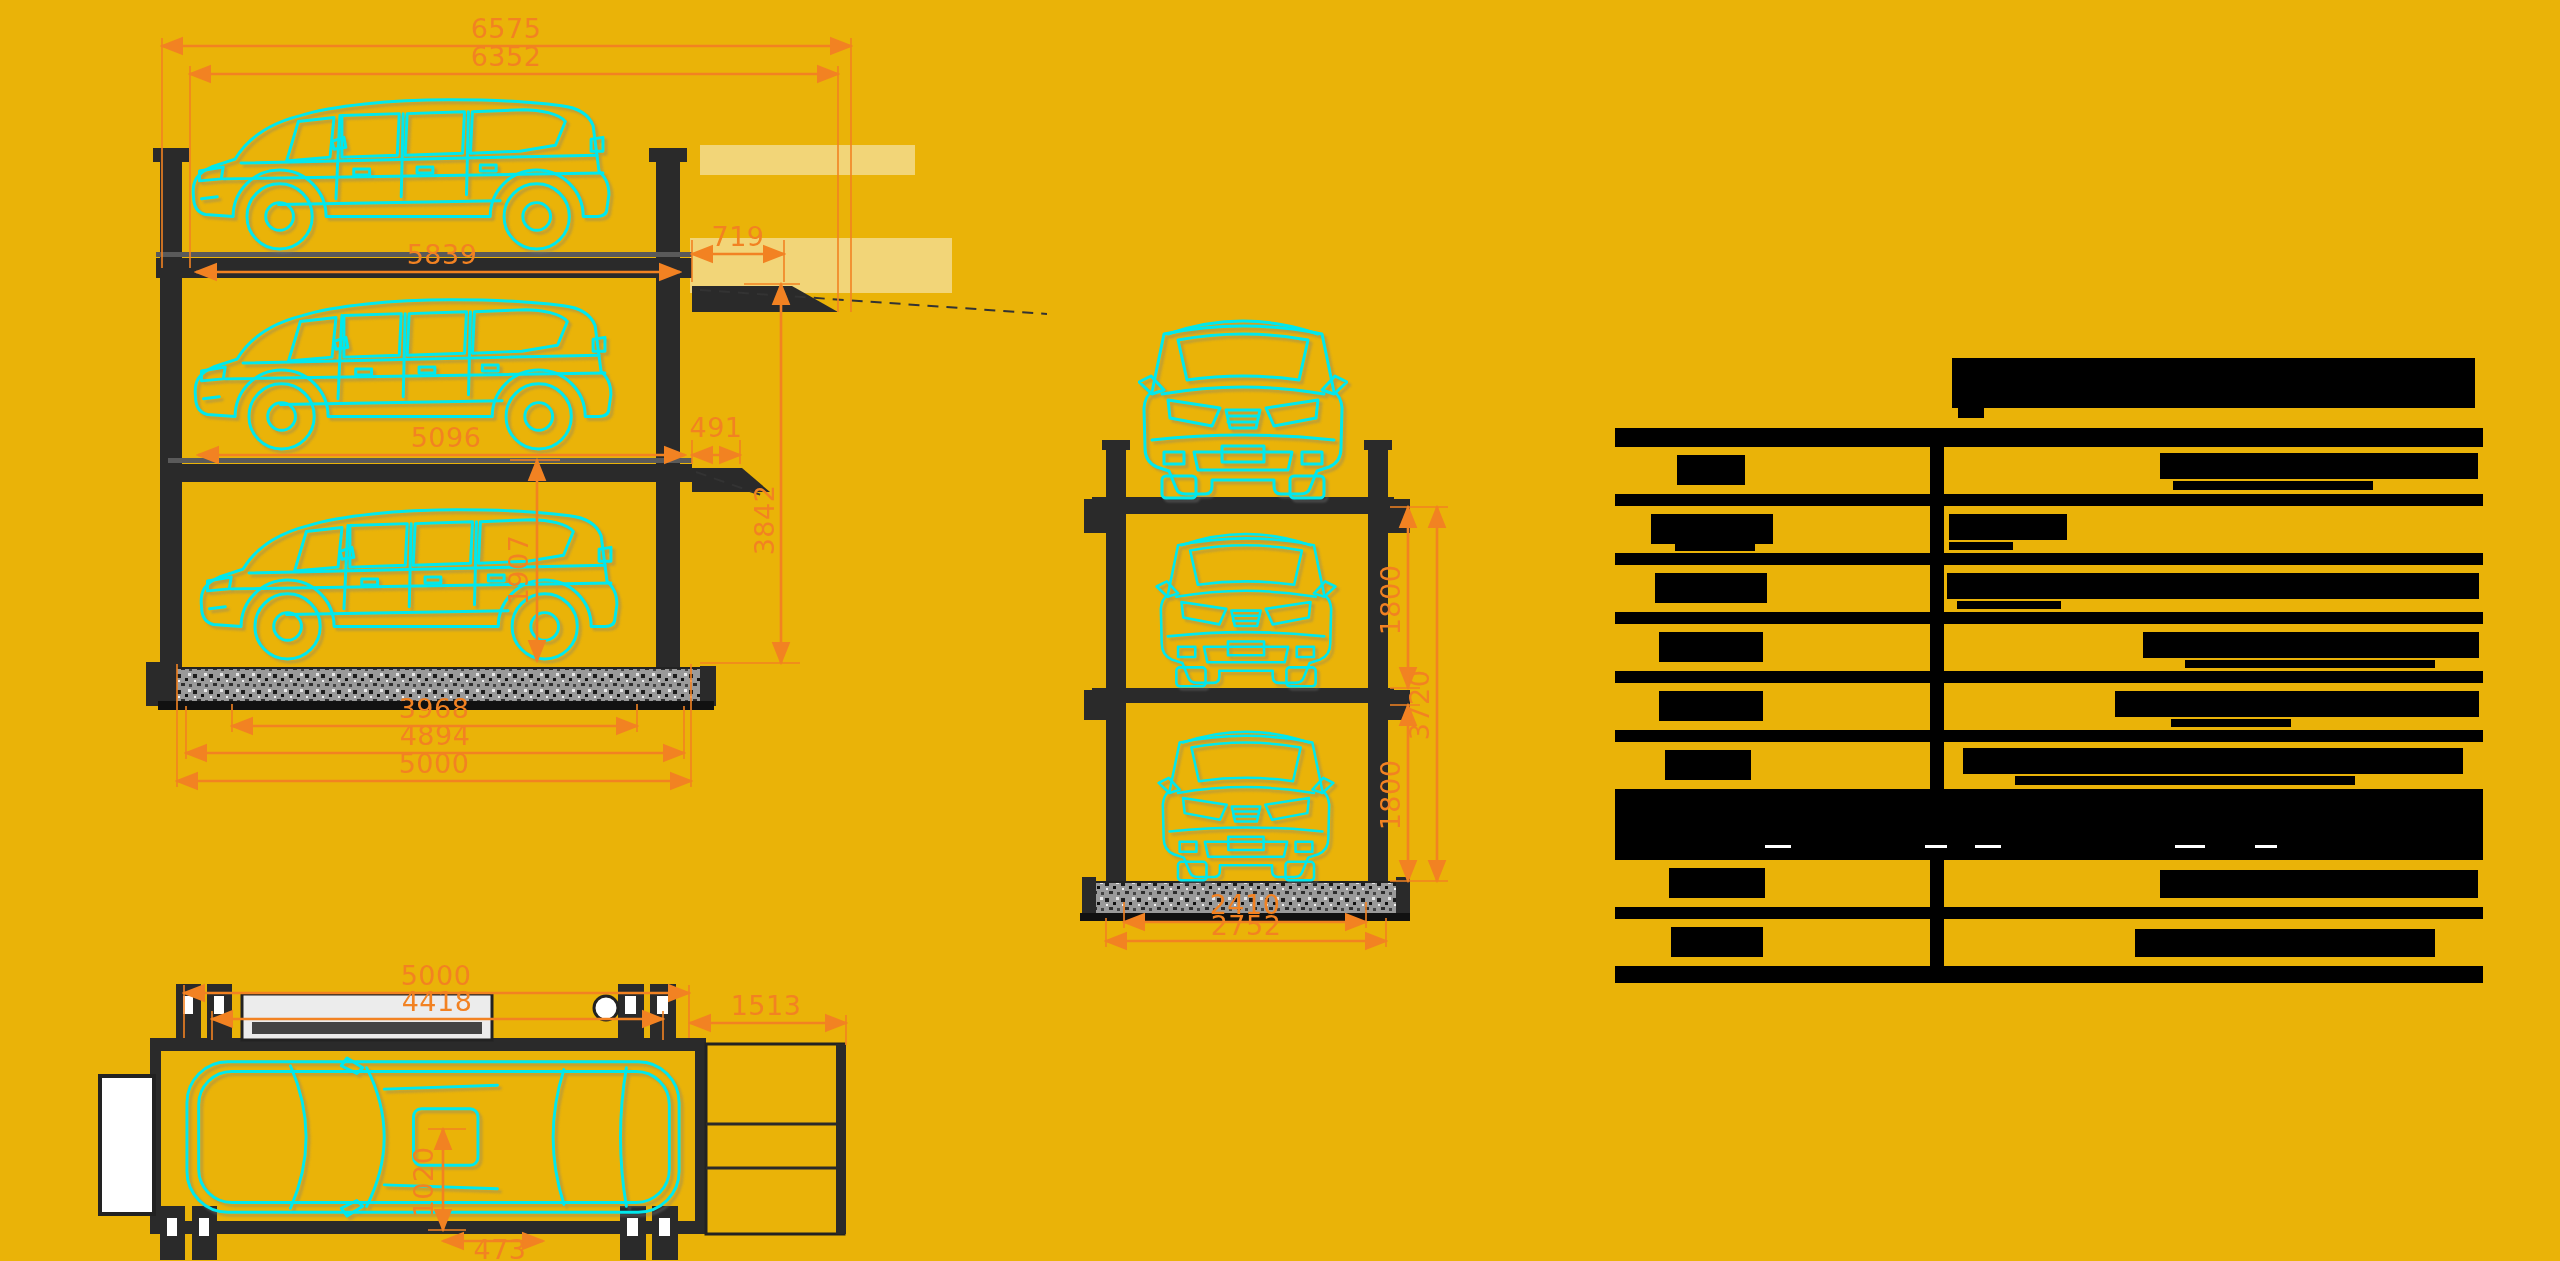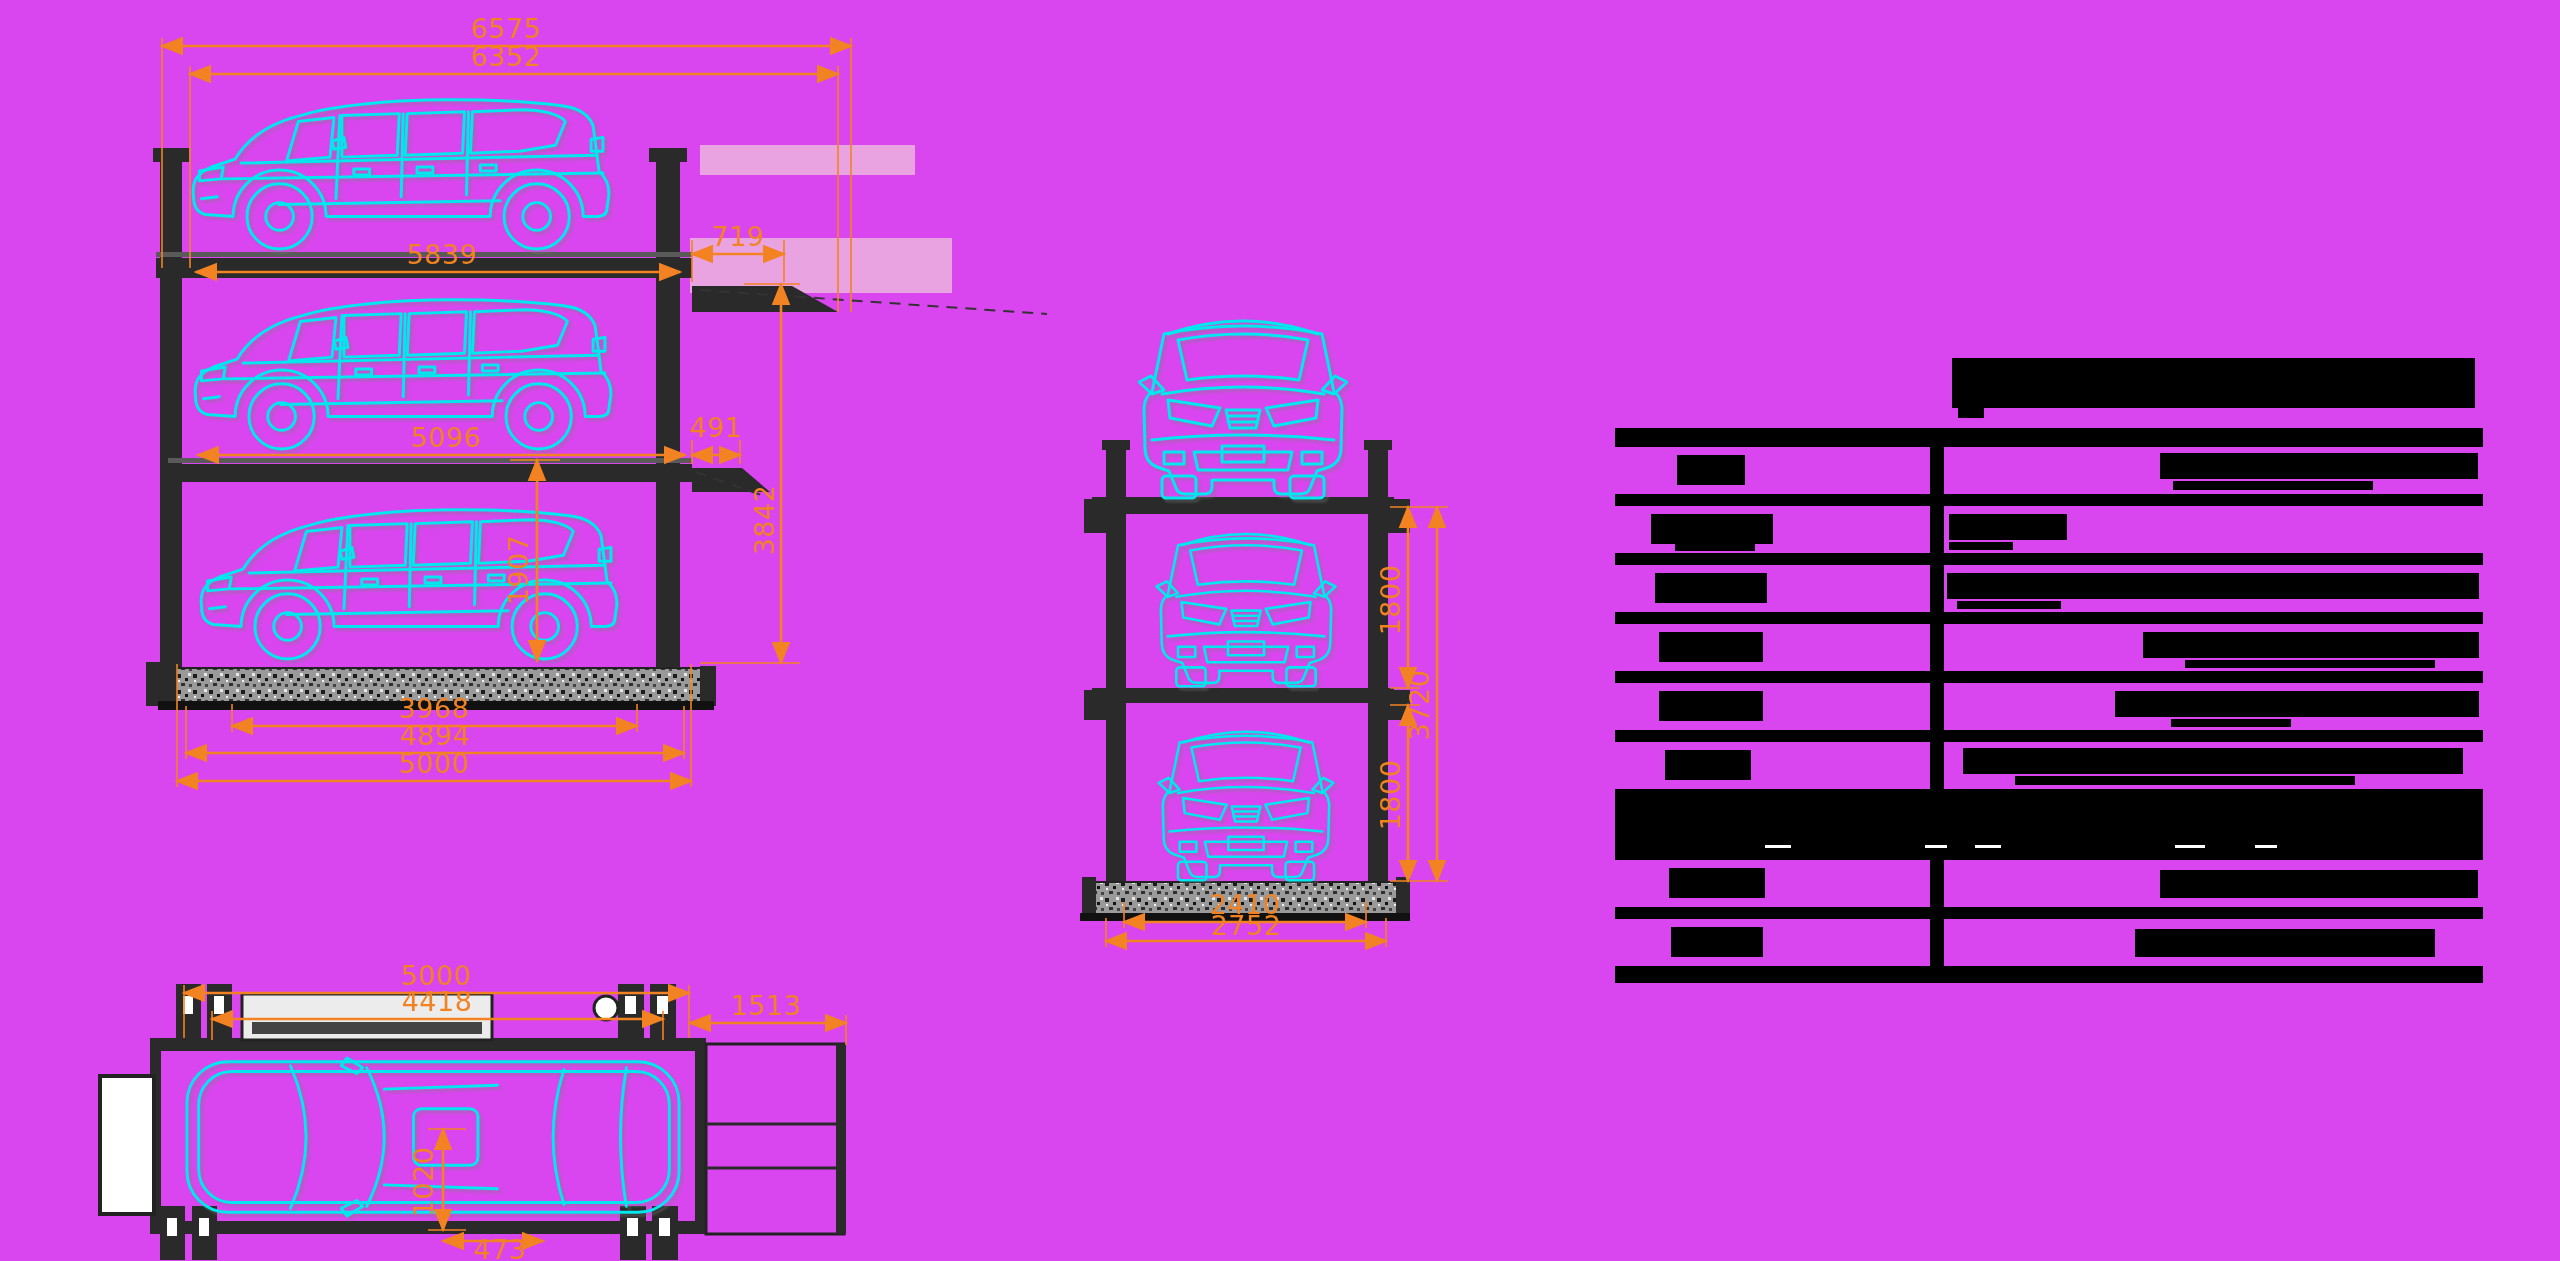--- a/index.html
+++ b/index.html
@@ -1,16 +1,16 @@
 <!DOCTYPE html>
 <html><head>
 <meta charset="utf-8">
 <style>
   html,body{margin:0;padding:0;background:#fff;}
-  .canvas{position:relative;width:2560px;height:1261px;background:#d946ef;overflow:hidden;
+  .canvas{position:relative;width:2560px;height:1261px;background:#eab308;overflow:hidden;
           font-family:"DejaVu Sans",sans-serif;}
   svg text{fill:#F28222;font-family:"DejaVu Sans",sans-serif;font-size:27px;letter-spacing:.5px;}
   .dim-line{stroke:#F28222;stroke-width:2.6;fill:none;}
   .wit{stroke:#F28222;stroke-width:1.6;fill:none;}
   .struct{fill:#2a2a2a;stroke:none;}
   .struct-ln{stroke:#2a2a2a;stroke-width:3;fill:none;}
   .deck{fill:#5a5a5a;}
   .car{stroke:#00E8EE;stroke-width:3;fill:none;stroke-linejoin:round;stroke-linecap:round;
        filter:drop-shadow(3px 3px 1px rgba(125,125,125,.40));}
   .dash{stroke:#333;stroke-width:2;stroke-dasharray:11 8;fill:none;}

